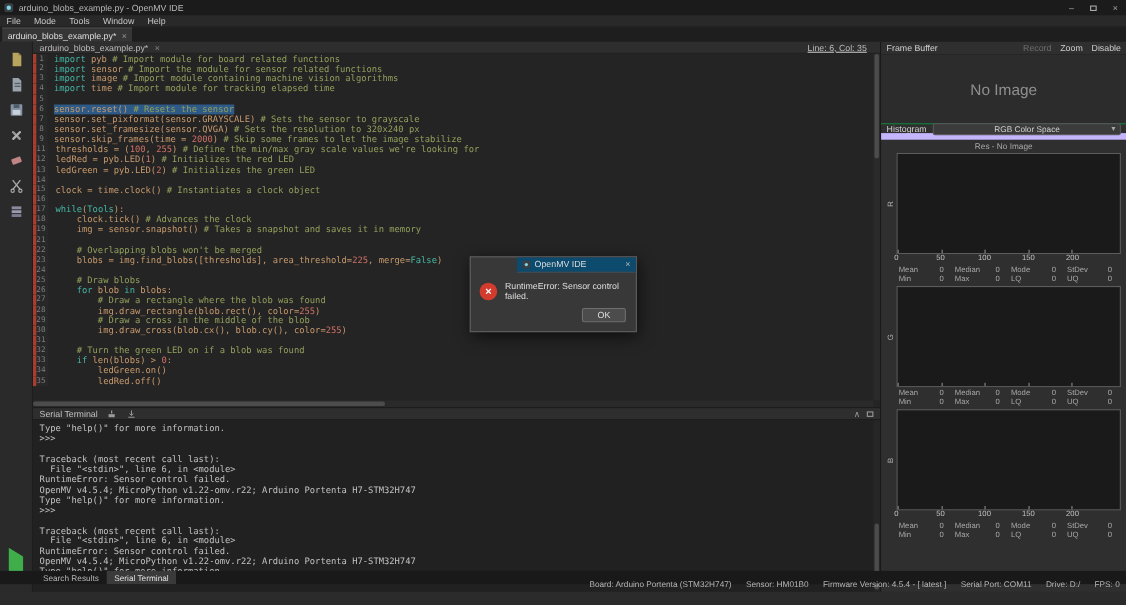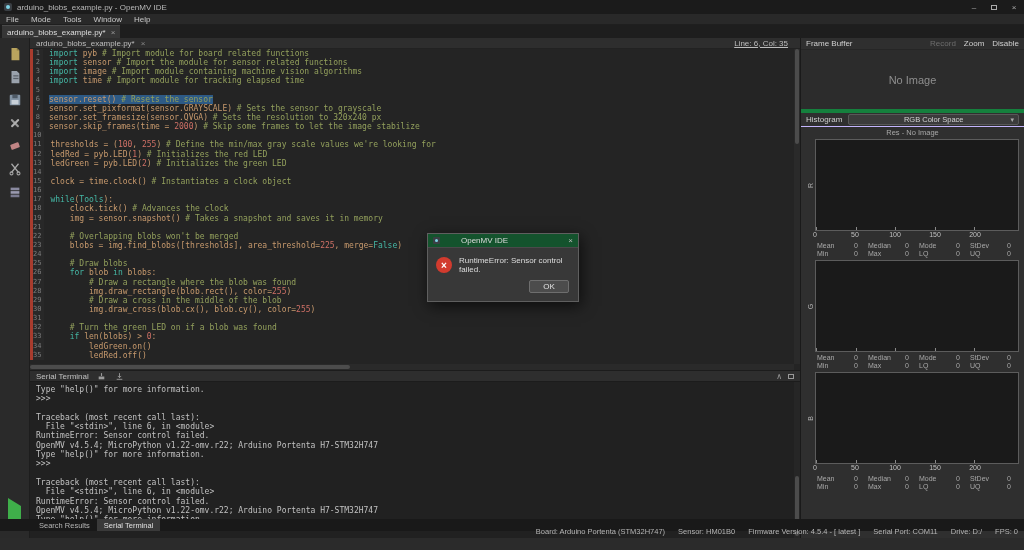--- a/index.html
+++ b/index.html
@@ -64,40 +64,40 @@
   .status-tab { height:100%; display:flex; align-items:center; padding:0 7px; }
   .status-tab.first { margin-left:32px; }
   .status-tab.active { background:#3a3a3a; color:#e0e0e0; }
   .status-info { margin-left:auto; display:flex; gap:13px; padding-right:6px;margin-top:13px; }
 
   
   .right-panel { position:absolute; left:800px; top:38px; width:224px; height:500px; background:#2f2f2f; border-left:1px solid #1a1a1a; }
   .fb-header { height:12px; display:flex; align-items:center; font-size:8px; color:#cfcfcf; padding:0 5px; border-bottom:1px solid #262626; }
   .fb-controls { margin-left:auto; display:flex; gap:8px; }
   .fb-controls .dim { color:#6d6d6d; }
-  .no-image { height:63px; display:flex; align-items:center; justify-content:center; color:#8f8f8f; font-size:11px; background:#2c2c2c; border-bottom:4px solid #15803d; }
-  .hist-header { height:14px; display:flex; align-items:center; font-size:8px; color:#cfcfcf; padding:0 5px; gap:6px; border-bottom:1px solid #c4b5fd; }
+  .no-image { height:63px; display:flex; align-items:center; justify-content:center; color:#8f8f8f; font-size:14px; background:#2c2c2c; border-bottom:1px solid #15803d; }
+  .hist-header { height:14px; display:flex; align-items:center; font-size:8px; color:#cfcfcf; padding:0 5px; gap:6px; border-bottom:6px solid #c4b5fd; }
   .cs-dropdown { flex:1; height:11px; background:#3b3b3b; border:1px solid #585858; border-radius:2px; display:flex; align-items:center; justify-content:center; gap:4px; font-size:7.5px; color:#d2d2d2; position:relative; }
   .cs-dropdown .arrow { position:absolute; right:4px; font-size:7px; color:#aaa; }
   .res-label { height:11px; display:flex; align-items:center; justify-content:center; font-size:7.5px; color:#a8a8a8; }
   .hist-channels { padding:1px 5px 0 5px; }
   .hist-channel { margin-bottom:3px; }
   .hist-row { display:flex; align-items:stretch; }
   .hist-axis { flex:0 0 9px; display:flex; align-items:center; justify-content:center; font-size:7px; color:#b0b0b0; }
   .hist-axis span { transform:rotate(-90deg); display:block; }
   .hist-plot { flex:1; height:92px; background:#1a1a1a; border:1px solid #5c5c5c; position:relative; }
   .tickmark { position:absolute; bottom:0; width:1px; height:3px; background:#8a8a8a; }
   .hist-xlabels { position:relative; height:9px; margin-left:9px; font-size:7px; color:#c0c0c0; }
   .hist-xlabels span { position:absolute; transform:translateX(-50%); }
   .hist-stats { margin-left:9px; display:grid; grid-template-columns:1fr 1fr 1fr 1fr; row-gap:1px; font-size:7px; color:#a8a8a8; margin-top:2px; }
   .stat-cell { display:flex; justify-content:space-between; padding:0 8px 0 2px; }
 
   
   .dialog { position:absolute; left:427px; top:233px; width:152px; background:#383838; border:1px solid #5f5f5f; box-shadow:2px 4px 14px rgba(0,0,0,0.65); z-index:10; }
-  .dialog-title { height:14px; background:#14532d; display:flex; align-items:center; font-size:8px; color:#dcdcdc; padding:0 5px; gap:21px; border-bottom:1px solid #4a4a4a; }
+  .dialog-title { height:14px; background:#0c4a6e; display:flex; align-items:center; font-size:8px; color:#dcdcdc; padding:0 5px; gap:4px; border-bottom:1px solid #4a4a4a;margin-left:42px; }
   .dialog-title .close { margin-left:auto; color:#bbb; }
   .dlg-icon { width:7px; height:7px; background:#3a3f44; border-radius:1px; position:relative; }
   .dlg-icon::after { content:""; position:absolute; left:2px; top:2px; width:3px; height:3px; border-radius:50%; background:#7fd4e6; }
   .dialog-body { display:flex; align-items:center; gap:7px; padding:8px 8px 6px 8px; }
   .err-icon { flex:0 0 16px; width:16px; height:16px; border-radius:50%; background:#d23b2e; color:#fff; display:flex; align-items:center; justify-content:center; font-size:10px; font-weight:bold; }
   .dlg-msg { font-size:8px; color:#dedede; }
   .dialog-footer { display:flex; justify-content:flex-end; padding:0 9px 8px 0;text-align:right; }
   .ok-btn { width:40px; height:13px; background:#4c4c4c; border:1px solid #6e6e6e; border-radius:2px; color:#e0e0e0; font-size:8px; display:flex; align-items:center; justify-content:center; }
 </style>
 </head>
@@ -192,21 +192,20 @@
   <div class="code-area" id="code-lines">
       <div class="code-line"><span class="gutter-num">1</span><span class="code-content"><span class="tok-k">import</span><span class="tok-t"> pyb </span><span class="tok-c"># Import module for board related functions</span></span></div>
       <div class="code-line"><span class="gutter-num">2</span><span class="code-content"><span class="tok-k">import</span><span class="tok-t"> sensor </span><span class="tok-c"># Import the module for sensor related functions</span></span></div>
       <div class="code-line"><span class="gutter-num">3</span><span class="code-content"><span class="tok-k">import</span><span class="tok-t"> image </span><span class="tok-c"># Import module containing machine vision algorithms</span></span></div>
       <div class="code-line"><span class="gutter-num">4</span><span class="code-content"><span class="tok-k">import</span><span class="tok-t"> time </span><span class="tok-c"># Import module for tracking elapsed time</span></span></div>
       <div class="code-line"><span class="gutter-num">5</span><span class="code-content"></span></div>
       <div class="code-line"><span class="gutter-num">6</span><span class="code-content hl-line"><span class="tok-t">sensor.reset() </span><span class="tok-c"># Resets the sensor</span></span></div>
       <div class="code-line"><span class="gutter-num">7</span><span class="code-content"><span class="tok-t">sensor.set_pixformat(sensor.GRAYSCALE) </span><span class="tok-c"># Sets the sensor to grayscale</span></span></div>
       <div class="code-line"><span class="gutter-num">8</span><span class="code-content"><span class="tok-t">sensor.set_framesize(sensor.QVGA) </span><span class="tok-c"># Sets the resolution to 320x240 px</span></span></div>
       <div class="code-line"><span class="gutter-num">9</span><span class="code-content"><span class="tok-t">sensor.skip_frames(time = </span><span class="tok-n">2000</span><span class="tok-t">) </span><span class="tok-c"># Skip some frames to let the image stabilize</span></span></div>
-      <div class="code-line"><span class="gutter-num">10</span><span class="code-content"></span></div>
       <div class="code-line"><span class="gutter-num">11</span><span class="code-content"><span class="tok-t">thresholds = (</span><span class="tok-n">100</span><span class="tok-t">, </span><span class="tok-n">255</span><span class="tok-t">) </span><span class="tok-c"># Define the min/max gray scale values we're looking for</span></span></div>
       <div class="code-line"><span class="gutter-num">12</span><span class="code-content"><span class="tok-t">ledRed = pyb.LED(</span><span class="tok-n">1</span><span class="tok-t">) </span><span class="tok-c"># Initializes the red LED</span></span></div>
       <div class="code-line"><span class="gutter-num">13</span><span class="code-content"><span class="tok-t">ledGreen = pyb.LED(</span><span class="tok-n">2</span><span class="tok-t">) </span><span class="tok-c"># Initializes the green LED</span></span></div>
       <div class="code-line"><span class="gutter-num">14</span><span class="code-content"></span></div>
       <div class="code-line"><span class="gutter-num">15</span><span class="code-content"><span class="tok-t">clock = time.clock() </span><span class="tok-c"># Instantiates a clock object</span></span></div>
       <div class="code-line"><span class="gutter-num">16</span><span class="code-content"></span></div>
       <div class="code-line"><span class="gutter-num">17</span><span class="code-content"><span class="tok-k">while</span><span class="tok-t">(</span><span class="tok-b">Tools</span><span class="tok-t">):</span></span></div>
       <div class="code-line"><span class="gutter-num">18</span><span class="code-content"><span class="tok-t">    clock.tick() </span><span class="tok-c"># Advances the clock</span></span></div>
       <div class="code-line"><span class="gutter-num">19</span><span class="code-content"><span class="tok-t">    img = sensor.snapshot() </span><span class="tok-c"># Takes a snapshot and saves it in memory</span></span></div>
       <div class="code-line"><span class="gutter-num">21</span></div>

